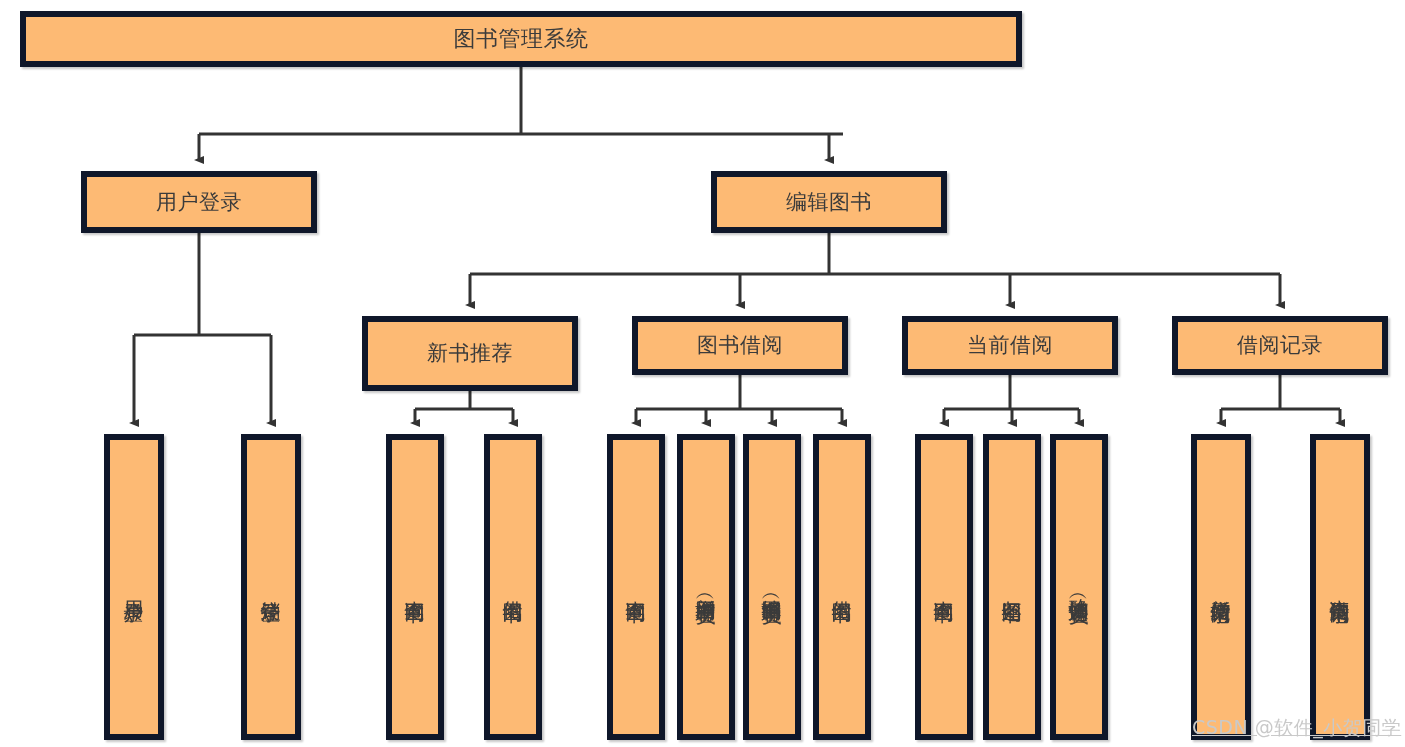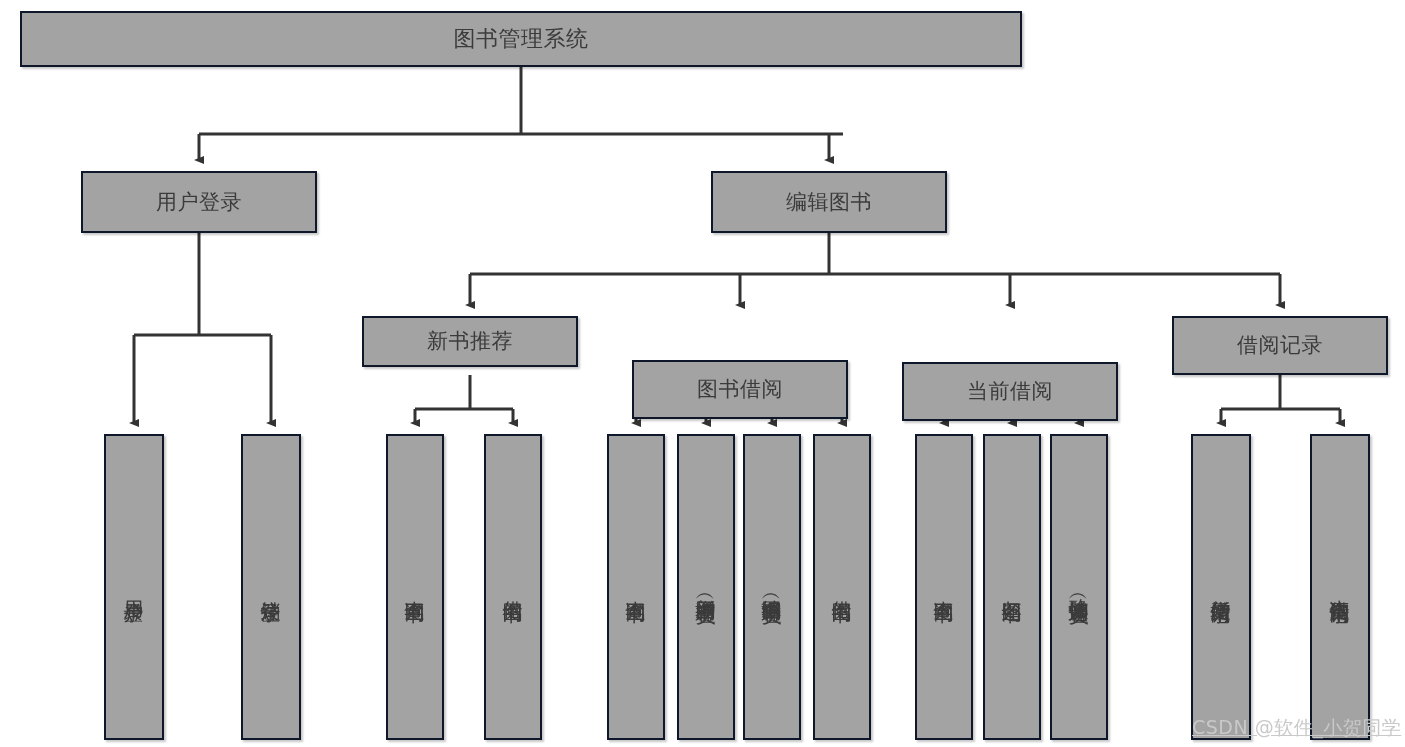--- a/index.html
+++ b/index.html
@@ -21,22 +21,22 @@
     position: absolute;
     left: 0;
     top: 0;
     width: 1405px;
     height: 747px;
     pointer-events: none;
   }
   .node {
     position: absolute;
     box-sizing: border-box;
-    background: #a3a3a3;
-    border: 2px solid #0f172a;
+    background: #fdba74;
+    border: 6px solid #0f172a;
     box-shadow: 2px 2px 2px rgba(0,0,0,0.22);
     display: flex;
     align-items: center;
     justify-content: center;
     overflow: hidden;
   }
   .node-label {
     color: #3b3b3b;
     font-size: 21px;
     line-height: 1.08;
@@ -119,27 +119,27 @@
     <span class="node-label">图书管理系统</span>
   </div>
 
   <div class="node" style="left:81px; top:171px; width:236px; height:62px;">
     <span class="node-label">用户登录</span>
   </div>
   <div class="node" style="left:711px; top:171px; width:236px; height:62px;">
     <span class="node-label">编辑图书</span>
   </div>
 
-  <div class="node" style="left:362px; top:316px; width:216px; height:51px;">
+  <div class="node" style="left:362px; top:316px; width:216px; height:75px;">
     <span class="node-label">新书推荐</span>
   </div>
-  <div class="node" style="left:632px; top:316px; width:216px; height:59px;margin-top:44px;">
+  <div class="node" style="left:632px; top:316px; width:216px; height:59px;">
     <span class="node-label">图书借阅</span>
   </div>
-  <div class="node" style="left:902px; top:316px; width:216px; height:59px;margin-top:46px;">
+  <div class="node" style="left:902px; top:316px; width:216px; height:59px;">
     <span class="node-label">当前借阅</span>
   </div>
   <div class="node" style="left:1172px; top:316px; width:216px; height:59px;">
     <span class="node-label">借阅记录</span>
   </div>
 
   <div class="node vertical" style="left:104px; top:434px; width:60px; height:306px;">
     <span class="node-label">用户登录</span>
   </div>
   <div class="node vertical" style="left:241px; top:434px; width:60px; height:306px;">

